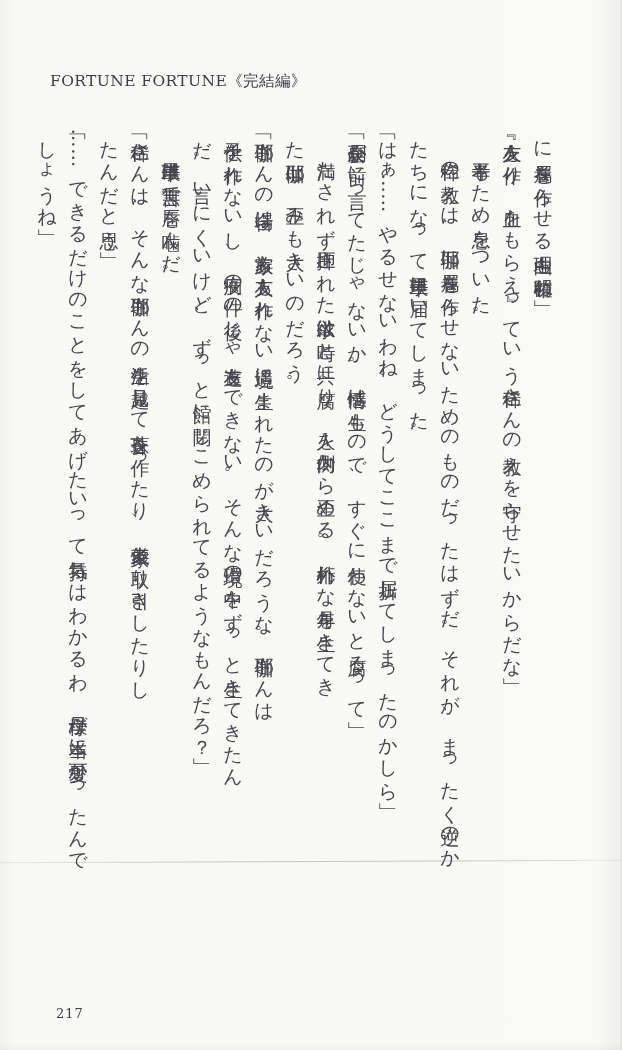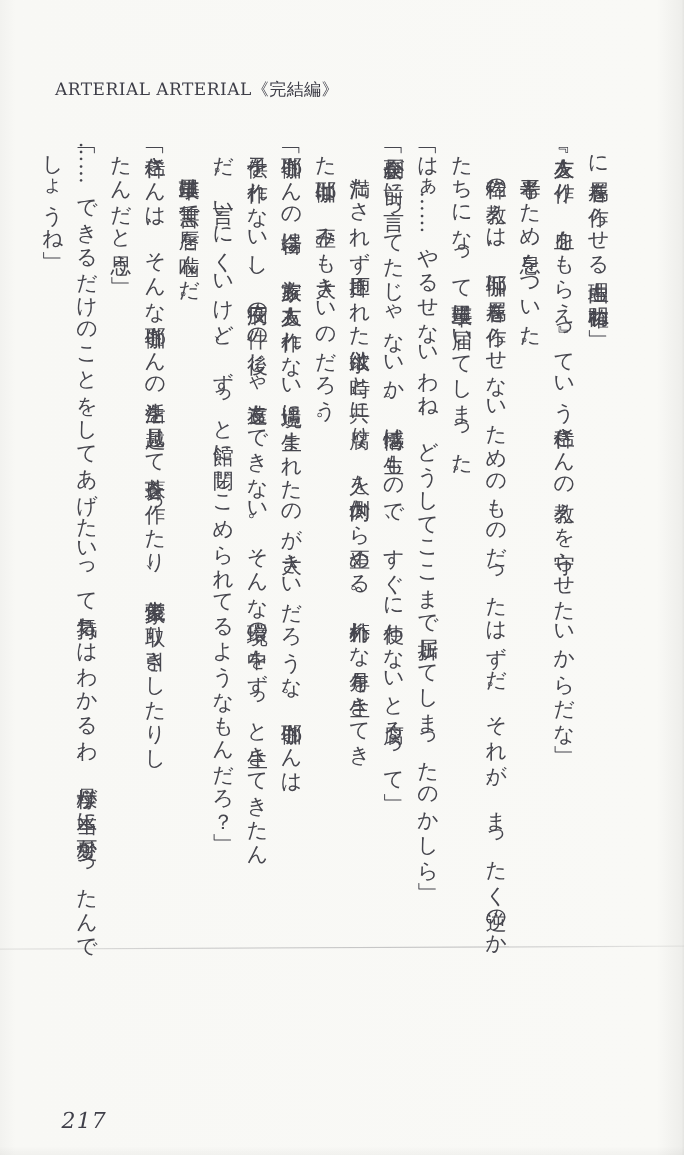--- a/index.html
+++ b/index.html
@@ -81,32 +81,31 @@
   .c12 { left: 187px; }
   .c13 { left: 156px; }
   .c14 { left: 125px; }
   .c15 { left: 94px;  }
   .c16 { left: 63px;  }
   .c17 { left: 32px;  }
   .page-number {
     position: absolute;
     left: 56px;
     top: 1006px;
-    font-size: 20px;
-    font-style: italic;
+    font-size: 13px;
     letter-spacing: 1px;
     color: #3f3f49;
   }
 </style>
 </head>
 <body>
 
 <div class="page">
 
-  <div class="running-header">ARTERIAL ARTERIAL《完結編》</div>
+  <div class="running-header">FORTUNE FORTUNE《完結編》</div>
 
   <div class="scan-line"></div>
 
   <div class="text-block">
     <div class="vcol c1">に眷属を作らせる理由も明確ね」</div>
     <div class="vcol c2">『友人を作り、血をもらえ』っていう稀仁さんの教えを守らせたいからだな」</div>
     <div class="vcol c3">　孝平もため息をついた。</div>
     <div class="vcol c4">　稀仁の教えは、伽耶に眷属を作らせないためのものだったはずだ。それが、まったく逆のか</div>
     <div class="vcol c5">たちになって瑛里華に届いてしまった。</div>
     <div class="vcol c6">「はぁ……やるせないわね。どうしてここまで屈折してしまったのかしら」</div>

